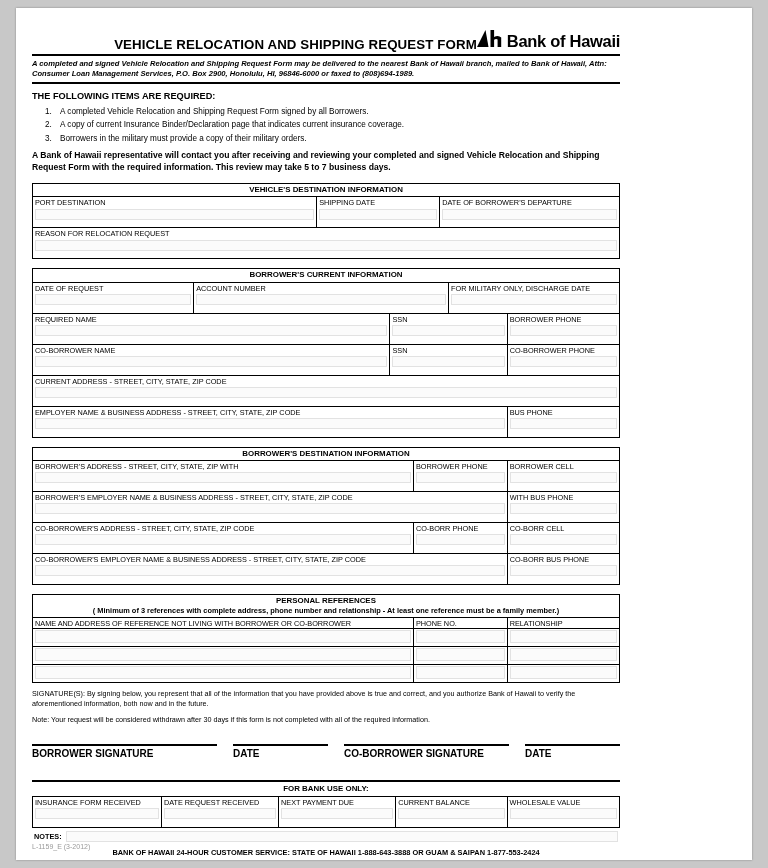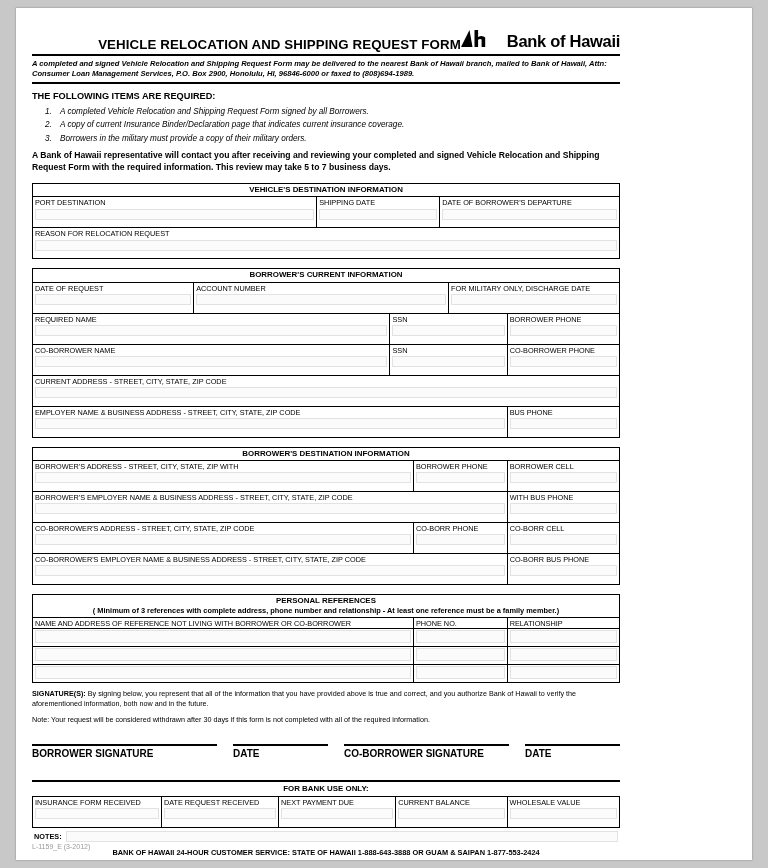--- a/index.html
+++ b/index.html
@@ -19,33 +19,33 @@
     overflow:hidden;
   }
   .inner { position:absolute; left:16px; top:22px; width:588px; }
 
   
   .hdr { display:flex; align-items:flex-end; justify-content:flex-end; }
   .hdr-title {
     font-size:13.3px; font-weight:bold; letter-spacing:.1px;
     color:#000; white-space:nowrap;
   }
-  .logo-wrap { display:flex; align-items:flex-end; gap:20px; padding-bottom:1px; }
+  .logo-wrap { display:flex; align-items:flex-end; gap:4px; padding-bottom:1px; }
   .logo-mark { display:block; }
   .logo-text { font-size:16.5px; font-weight:bold; letter-spacing:-.3px; white-space:nowrap; }
   .rule-thick { border-bottom:2.2px solid #000; margin-top:2px; }
 
   .subtitle {
     font-size:7.6px; font-style:italic; font-weight:bold;
     line-height:1.33; padding:3px 0 3px 0; color:#000;
   }
   .rule-thick2 { border-bottom:2.2px solid #000; }
 
   .req-head { font-size:9.2px; font-weight:bold; margin:7px 0 4px 0; }
-  ol.req { margin:0 0 0 22px; padding:0;font-style:italic; }
+  ol.req { margin:0 0 0 22px; padding:0; }
   ol.req li { font-size:8.2px; line-height:1.62; padding-left:6px; }
   .para-bold { font-size:8.6px; font-weight:bold; line-height:1.38; margin-top:5px; }
 
   
   .tbl { width:100%; border:1.6px solid #000; border-collapse:collapse; margin-top:9px; }
   .band {
     text-align:center; font-size:7.9px; font-weight:bold;
     border-bottom:1.1px solid #000; padding:1px 0 1.5px 0; line-height:1.25;
   }
   .band .sub { font-weight:bold; font-size:7.4px; }
@@ -60,21 +60,21 @@
   .fill {
     display:block; margin:1px 2px 2px 0; height:11px;
     background:#fbfbfb; border:.8px solid #e2e2e2;
   }
   .row.tall .cell { min-height:30px; }
   .row.blankrow .cell { min-height:17px; padding-top:0; }
   .row.blankrow .fill { height:13px; margin-top:1.5px; }
 
   
   .sig-note { font-size:7.2px; line-height:1.35; margin-top:6px; }
-  .sig-note b { font-weight:bold; }
+  .sig-note b { font-weight:normal; }
   .sig-note2 { font-size:7.2px; line-height:1.35; margin-top:7px; }
   .sig-area { display:flex; margin-top:19px; }
   .sig-block { margin-right:16px; }
   .sig-line { border-top:2.2px solid #000; }
   .sig-lbl { font-size:10px; font-weight:bold; padding-top:2px; }
 
   
   .bank-wrap { margin-top:21px; border-top:2.2px solid #000; }
   .notes-row { display:flex; align-items:center; padding:3px 2px 0 2px; }
   .notes-lbl { font-size:7.3px; font-weight:bold; margin-right:4px; }

